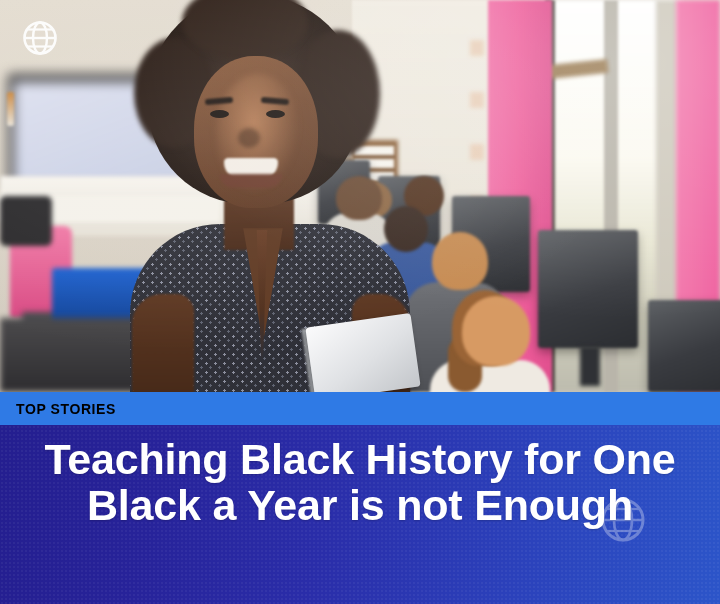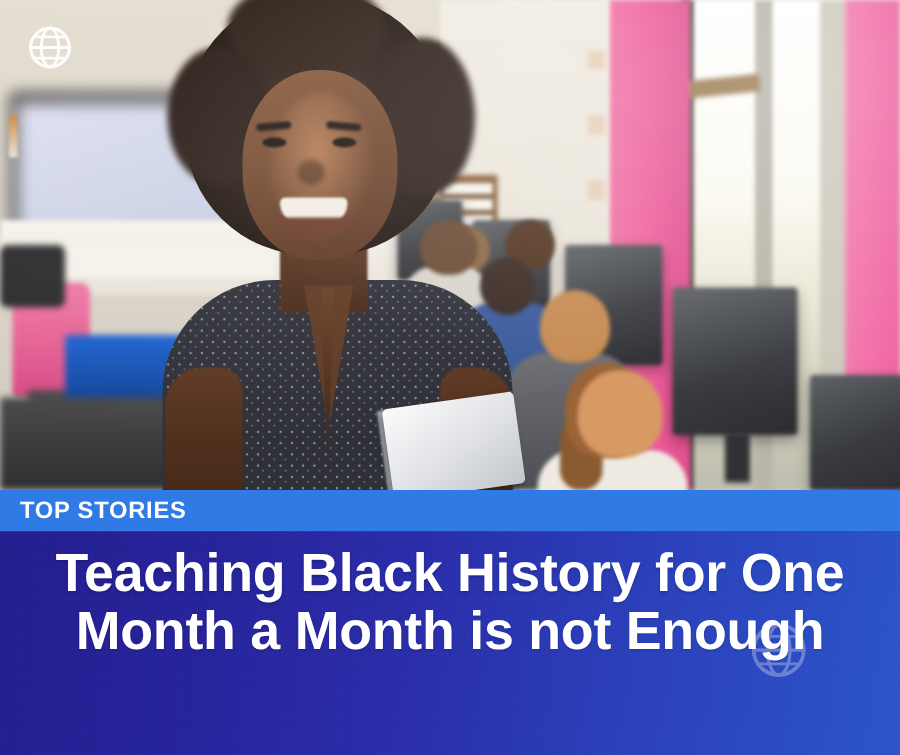--- a/index.html
+++ b/index.html
@@ -529,22 +529,22 @@
   .top-stories-bar {
     position: absolute;
     left: 0; top: 392px;
     width: 720px; height: 33px;
     background: #2f7ae5;
     z-index: 25;
     display: flex;
     align-items: center;
   }
   .top-stories-label {
-    color: #ffffff;
-    font-size: 19px;
+    color: #000000;
+    font-size: 14px;
     font-weight: bold;
     letter-spacing: .6px;
     padding-left: 16px;
     font-family: "Liberation Sans", sans-serif;
     text-transform: uppercase;
     line-height: 1;
   }
 
   
   .headline-panel {
@@ -704,21 +704,21 @@
     <line x1="4.5" y1="20" x2="35.5" y2="20" stroke="#ffffff" stroke-width="2.4"></line>
     <path d="M7.4 11.5 H32.6" fill="none" stroke="#ffffff" stroke-width="2.2"></path>
     <path d="M7.4 28.5 H32.6" fill="none" stroke="#ffffff" stroke-width="2.2"></path>
   </svg>
 
   <div class="top-stories-bar">
     <span class="top-stories-label">TOP STORIES</span>
   </div>
 
   <div class="headline-panel">
-    <h1 class="headline">Teaching Black History for One Month a Month is not Enough</h1>
+    <h1 class="headline">Teaching Black History for One Black a Year is not Enough</h1>
   </div>
 
   <svg class="globe-watermark" viewBox="0 0 50 52">
     <circle cx="25" cy="26" r="20" fill="none" stroke="#ffffff" stroke-width="3"></circle>
     <ellipse cx="25" cy="26" rx="9" ry="20" fill="none" stroke="#ffffff" stroke-width="2.6"></ellipse>
     <line x1="5" y1="26" x2="45" y2="26" stroke="#ffffff" stroke-width="2.6"></line>
     <path d="M9 15 H41" fill="none" stroke="#ffffff" stroke-width="2.2"></path>
     <path d="M9 37 H41" fill="none" stroke="#ffffff" stroke-width="2.2"></path>
   </svg>
 

